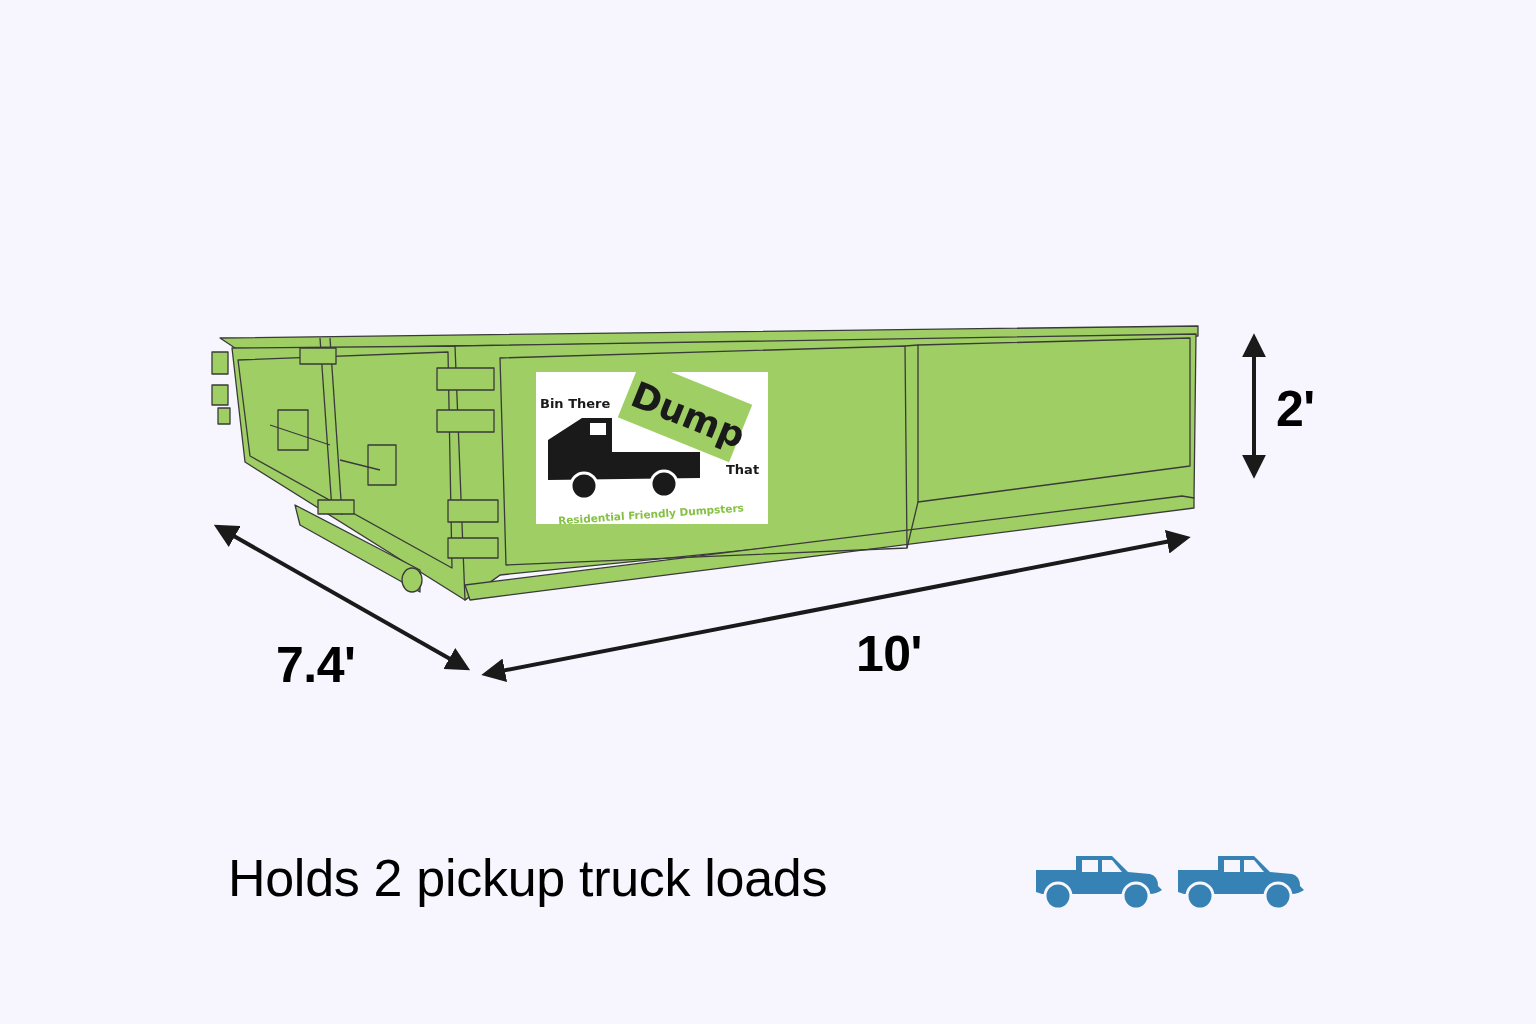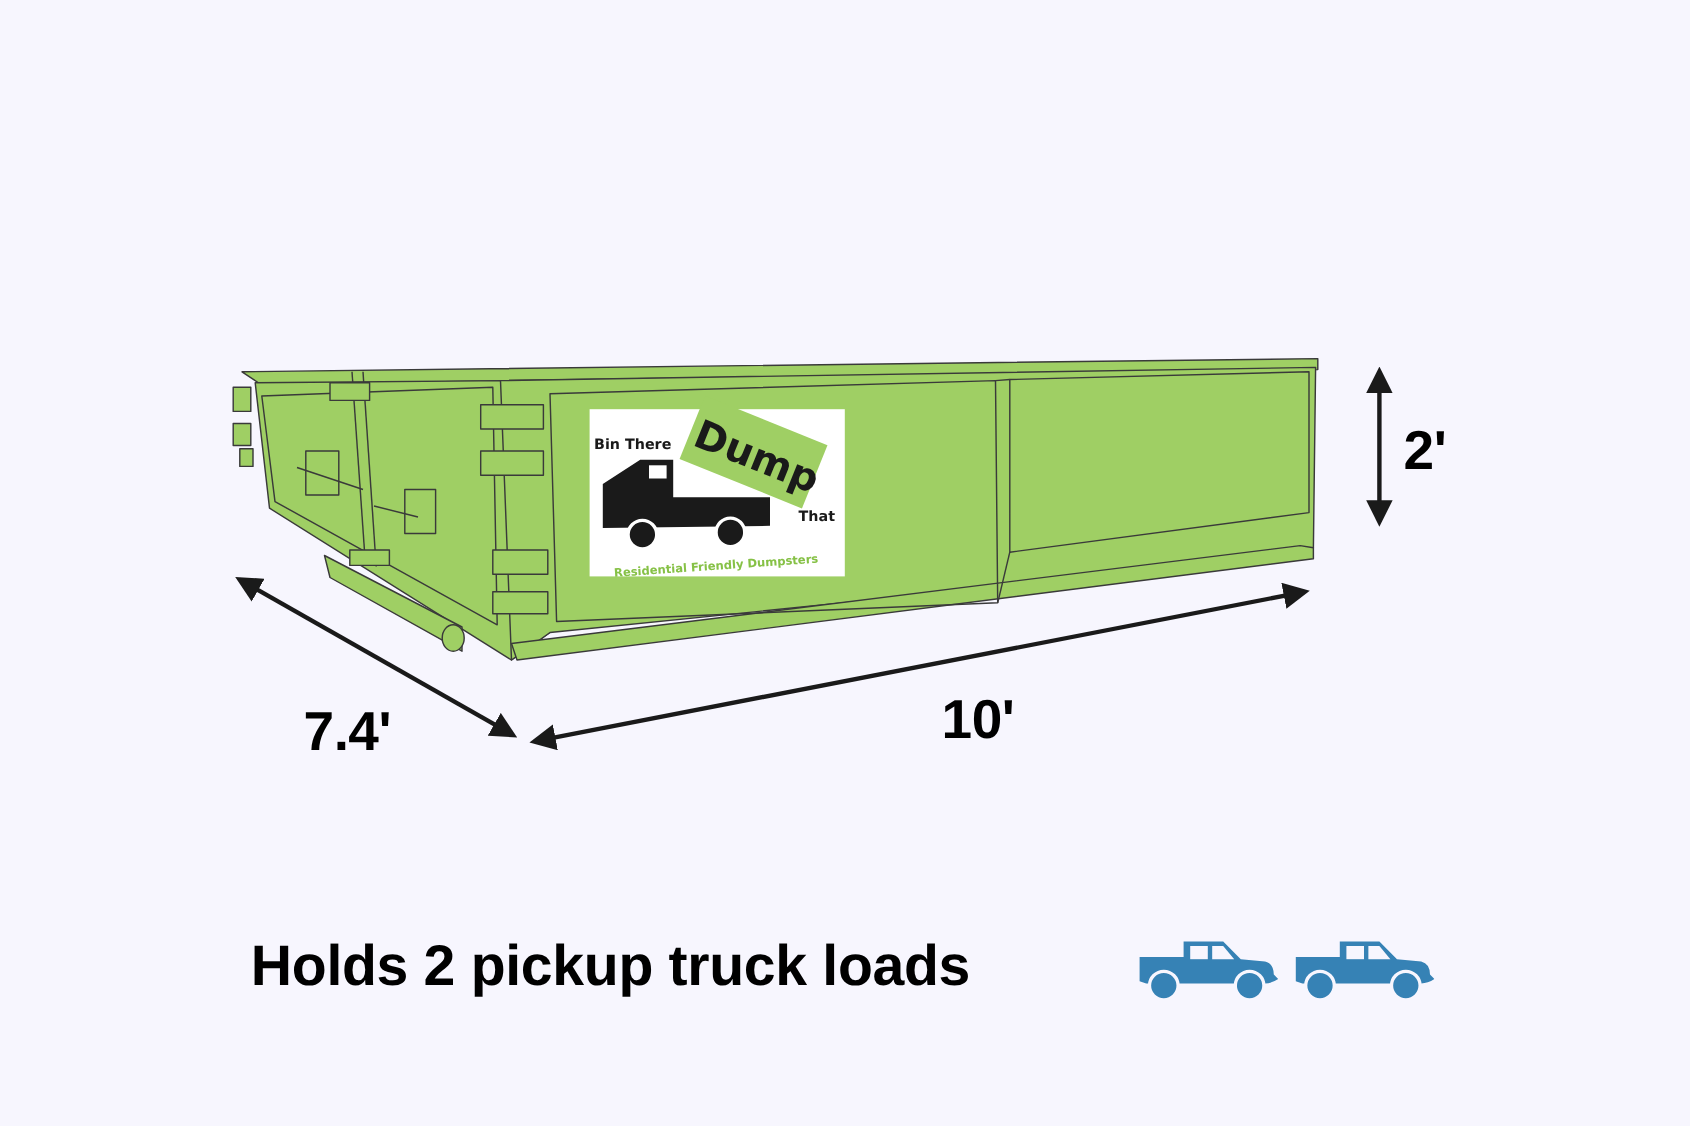--- a/index.html
+++ b/index.html
@@ -10,21 +10,21 @@
       position: relative;
     }
     .stage { position: absolute; left: 0; top: 0; width: 1536px; height: 1024px; }
     svg.art { position: absolute; left: 0; top: 0; }
     .dim-label {
       position: absolute; font-weight: 700; color: #000;
       font-size: 50px; letter-spacing: -0.5px; line-height: 1;
     }
     .caption {
       position: absolute; left: 228px; top: 852px;
-      font-size: 52px; font-weight: 700; color: #000; letter-spacing: -0.3px;
+      font-size: 52px; font-weight: 400; color: #000; letter-spacing: -0.3px;
       line-height: 1;
     }
     .trucks { position: absolute; left: 1032px; top: 852px; display: flex; gap: 12px; }
     .logo-text { font-family: "DejaVu Sans", sans-serif; font-weight: 700; }
   </style>
 </head>
 <body>
 
 <div class="stage">
 

